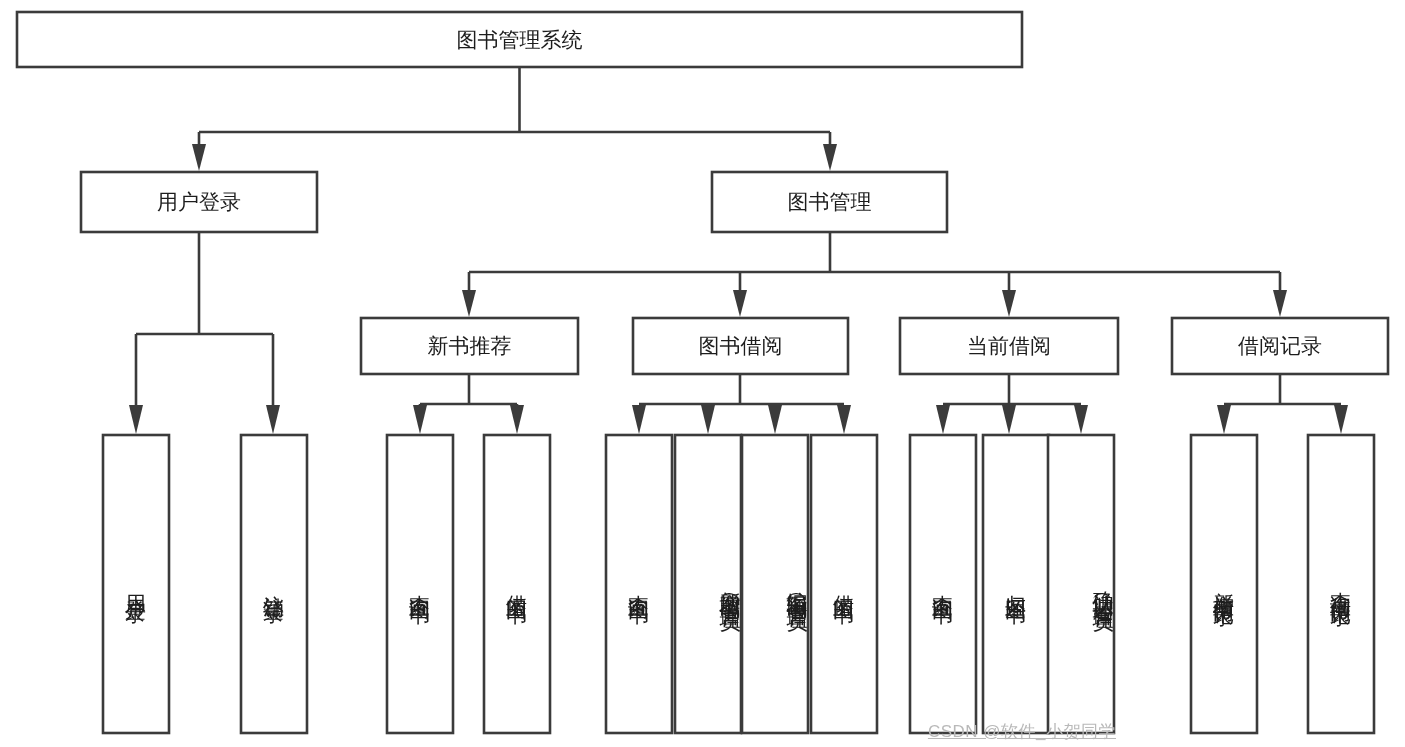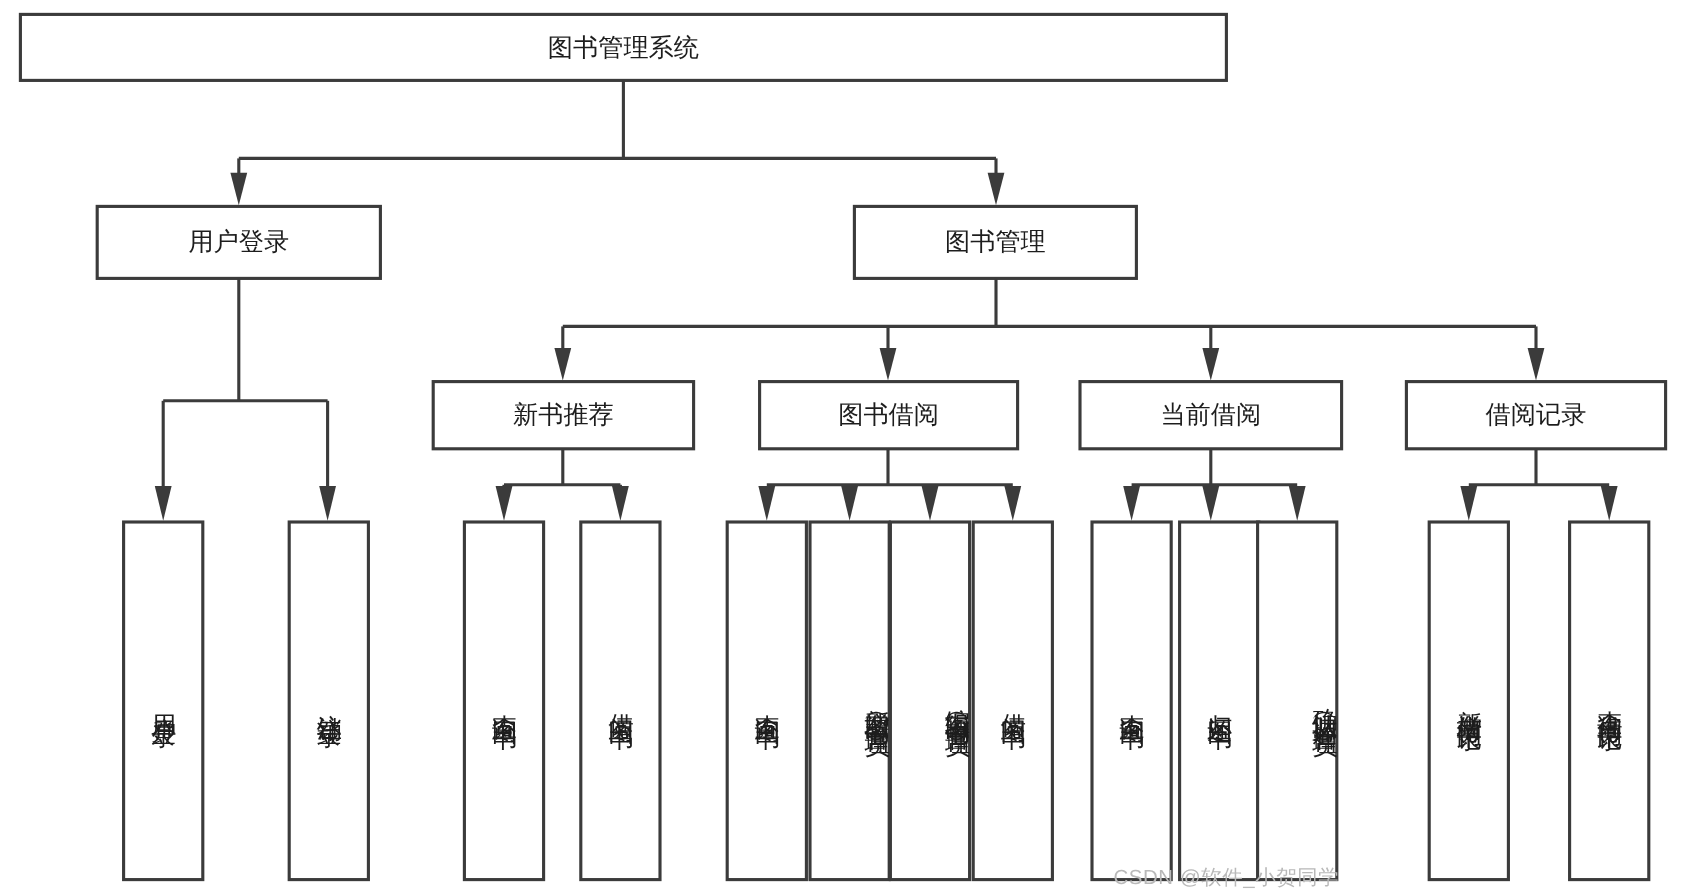--- a/index.html
+++ b/index.html
@@ -65,20 +65,21 @@
   }
   .watermark {
     position: absolute;
     right: 8px;
     bottom: 4px;
     font-family: "Liberation Sans", "DejaVu Sans", sans-serif;
     font-size: 17px;
     color: #b9b9b9;
     letter-spacing: 0.5px;
     white-space: nowrap;
+    text-decoration: underline;
   }
 </style>
 </head>
 <body>
 
 <div id="diagram-root">
 
   <svg class="flow" viewBox="0 0 1405 747">
 
     <g>

